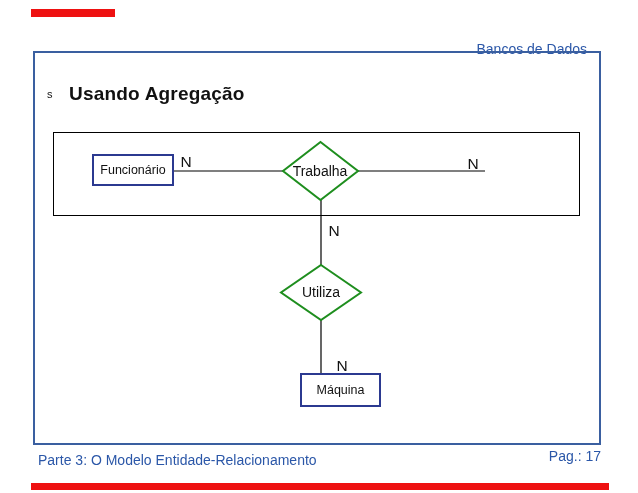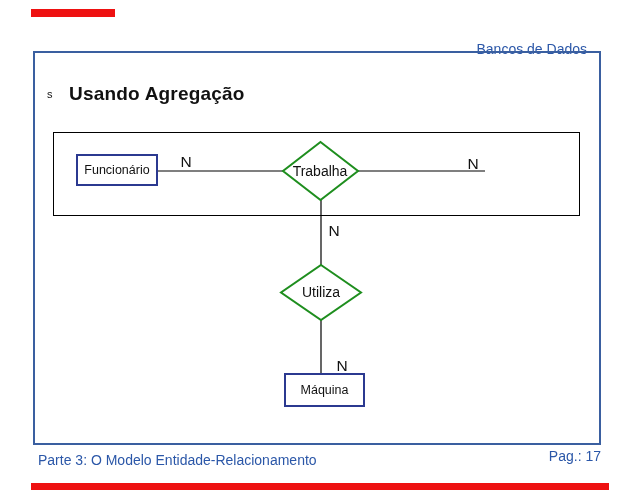--- a/index.html
+++ b/index.html
@@ -22,21 +22,21 @@
   }
   #slide-bullet{left:47px;top:88px;font-size:11px;}
   #slide-title{left:69px;top:83px;font-size:19px;font-weight:bold;letter-spacing:.2px;white-space:nowrap;}
   #aggregation-box{
     left:53px;top:132px;width:527px;height:84px;
     border:1.5px solid #000;box-sizing:border-box;background:transparent;
   }
   .entity{
     border:2px solid var(--entity_border);box-sizing:border-box;
     display:flex;align-items:center;justify-content:center;
-    font-size:12.5px;background:#fff;white-space:nowrap;
+    font-size:12.5px;background:#fff;white-space:nowrap;margin-left:16px;
   }
   #funcionario-box{left:76px;top:154px;width:82px;height:32px;}
   #projeto-box{left:485px;top:153px;width:85px;height:35px;}
   #maquina-box{left:284px;top:373px;width:81px;height:34px;}
   .diamond-label{
     transform:translate(-50%,-50%);font-size:14px;white-space:nowrap;
   }
   #trabalha-label{left:320px;top:171px;}
   #utiliza-label{left:321px;top:292px;}
   .n-label{

